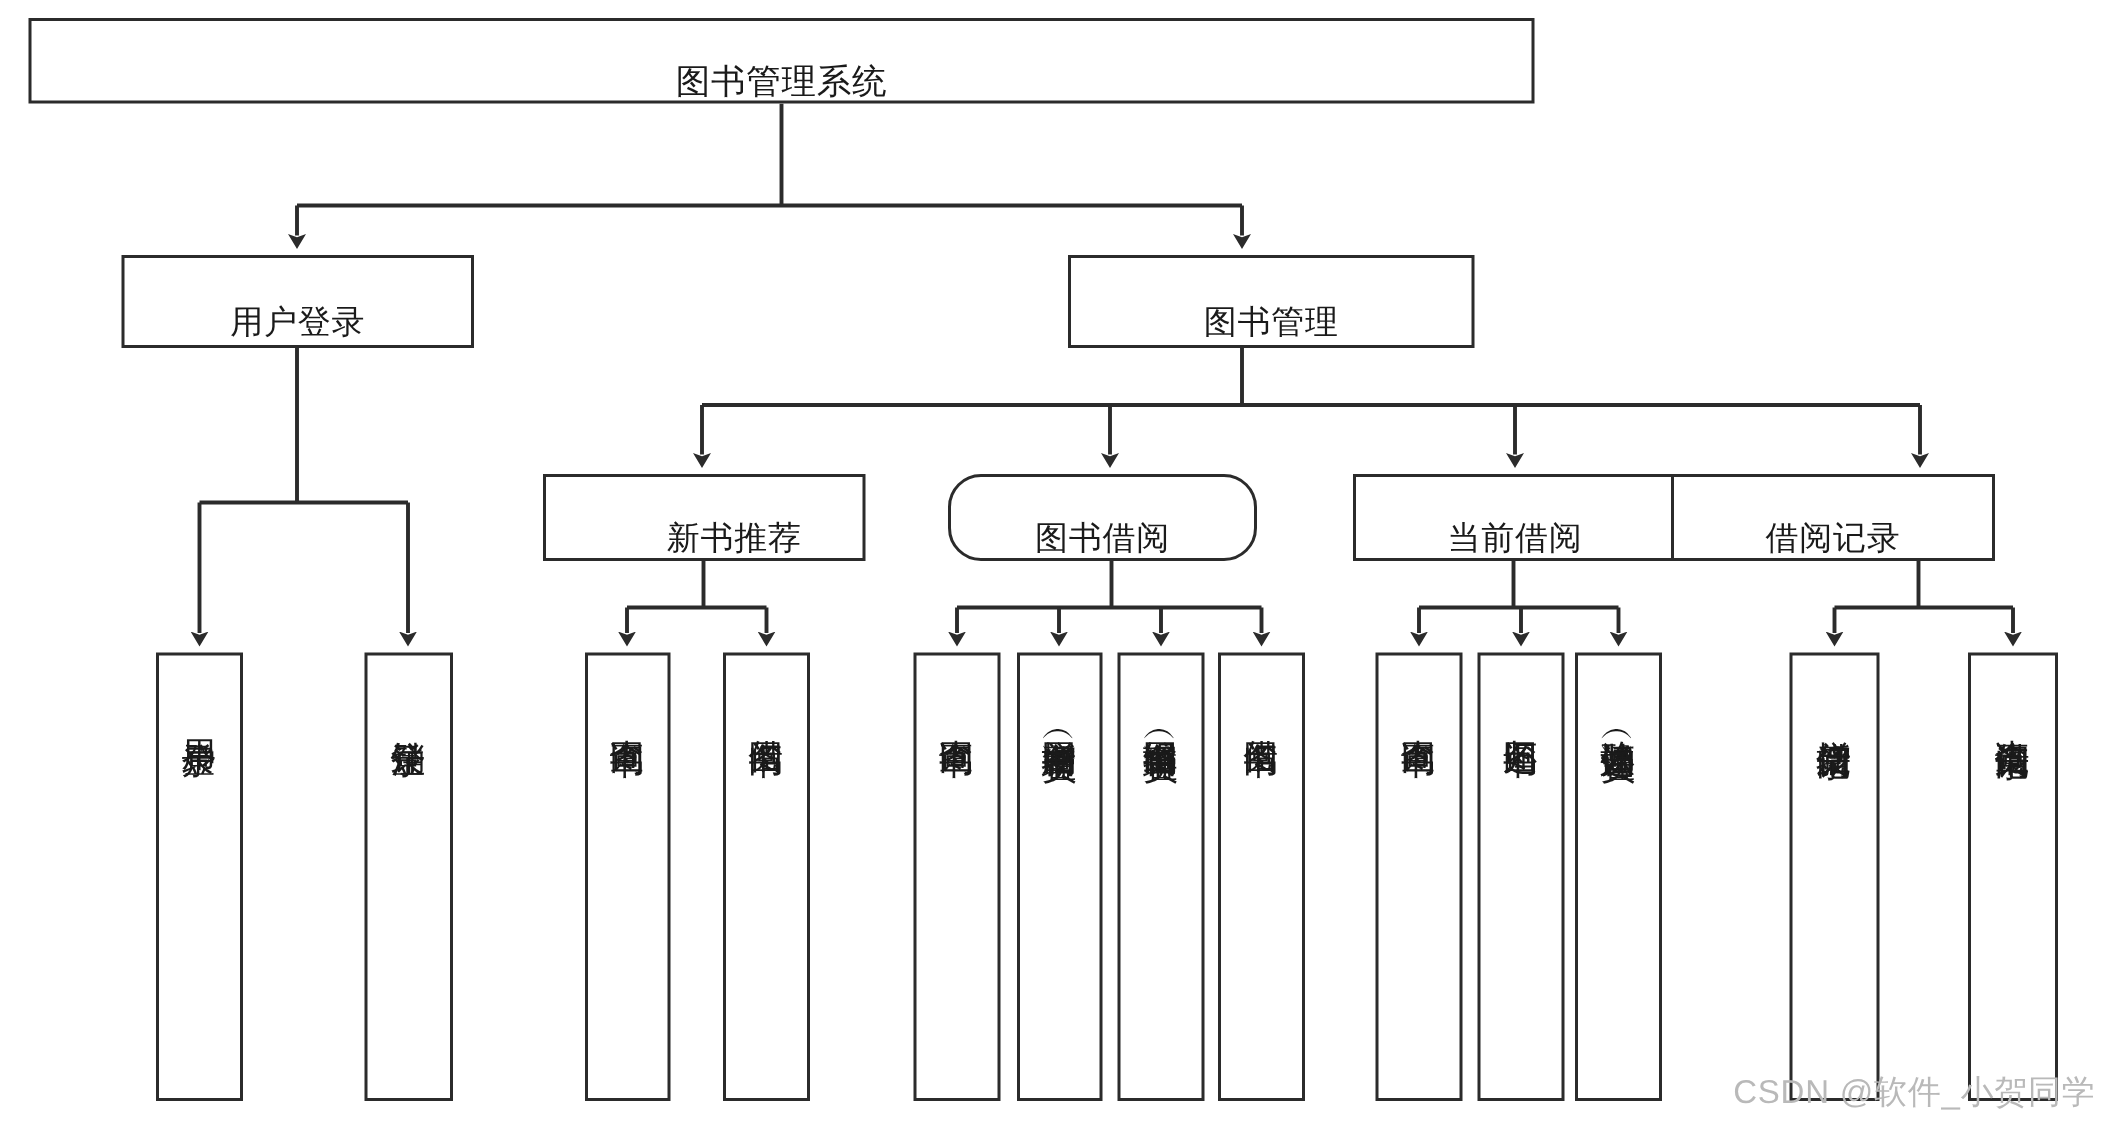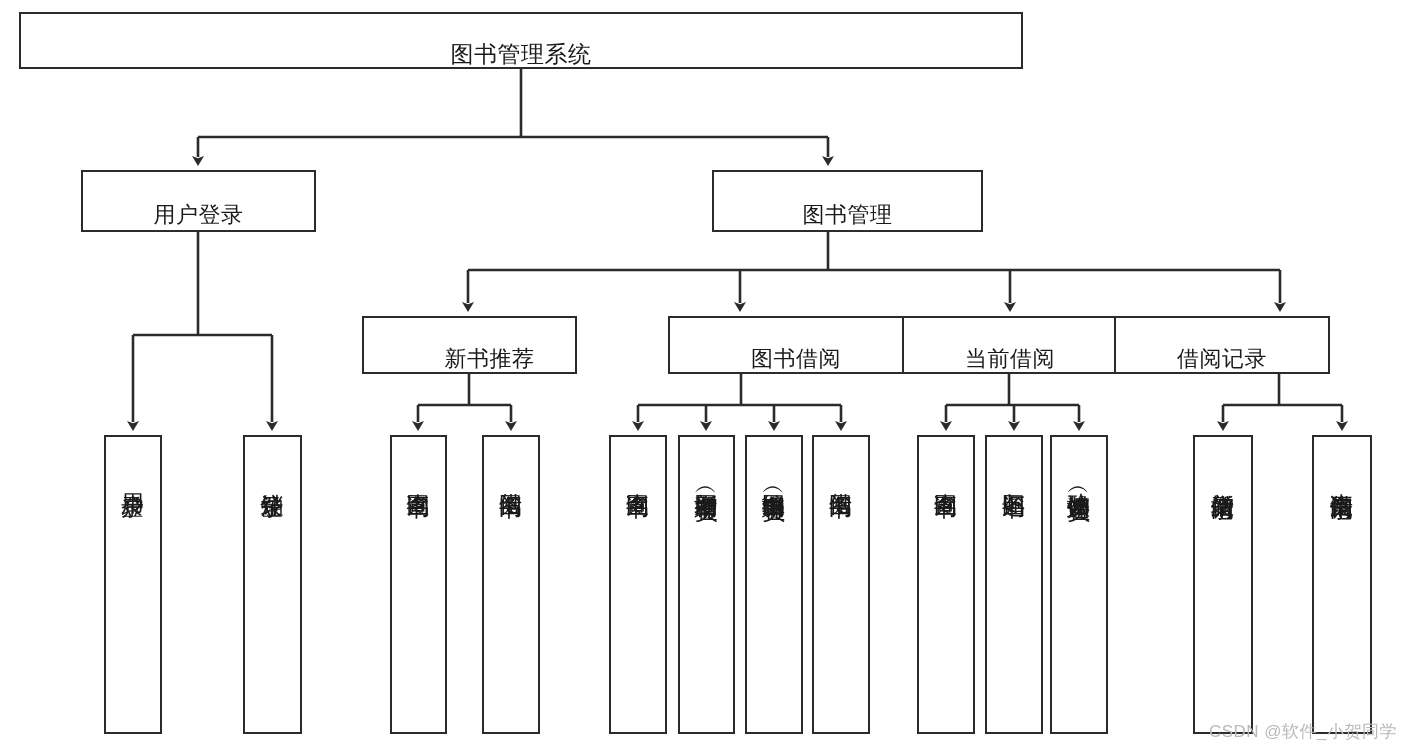--- a/index.html
+++ b/index.html
@@ -60,21 +60,21 @@
     letter-spacing: 1px;
     white-space: nowrap;
   }
   .node.root .lbl {
     font-size: 23px;
   }
   #watermark {
     position: absolute;
     right: 8px;
     bottom: 4px;
-    font-size: 17px;
+    font-size: 22px;
     color: #b9b9b9;
     letter-spacing: 0.5px;
     white-space: nowrap;
     user-select: none;
     margin-left: 16px;
   }
 </style>
 </head>
 <body>
 
@@ -123,21 +123,21 @@
   <div class="node horiz" style="left: 81px; top: 170px; width: 235px; height: 62px;">
     <span class="lbl">用户登录</span>
   </div>
   <div class="node horiz" style="left: 712px; top: 170px; width: 271px; height: 62px;">
     <span class="lbl">图书管理</span>
   </div>
 
   <div class="node horiz" style="left: 362px; top: 316px; width: 215px; height: 58px; padding-left: 40px;">
     <span class="lbl">新书推荐</span>
   </div>
-  <div class="node horiz" style="left: 668px; top: 316px; width: 256px; height: 58px;">
+  <div class="node horiz" style="left: 632px; top: 316px; width: 206px; height: 58px; border-radius: 22px;">
     <span class="lbl">图书借阅</span>
   </div>
   <div class="node horiz" style="left: 902px; top: 316px; width: 216px; height: 58px;">
     <span class="lbl">当前借阅</span>
   </div>
   <div class="node horiz" style="left: 1114px; top: 316px; width: 216px; height: 58px;">
     <span class="lbl">借阅记录</span>
   </div>
 
   <div class="node vert" style="left: 104px; top: 435px; width: 58px; height: 299px;">

